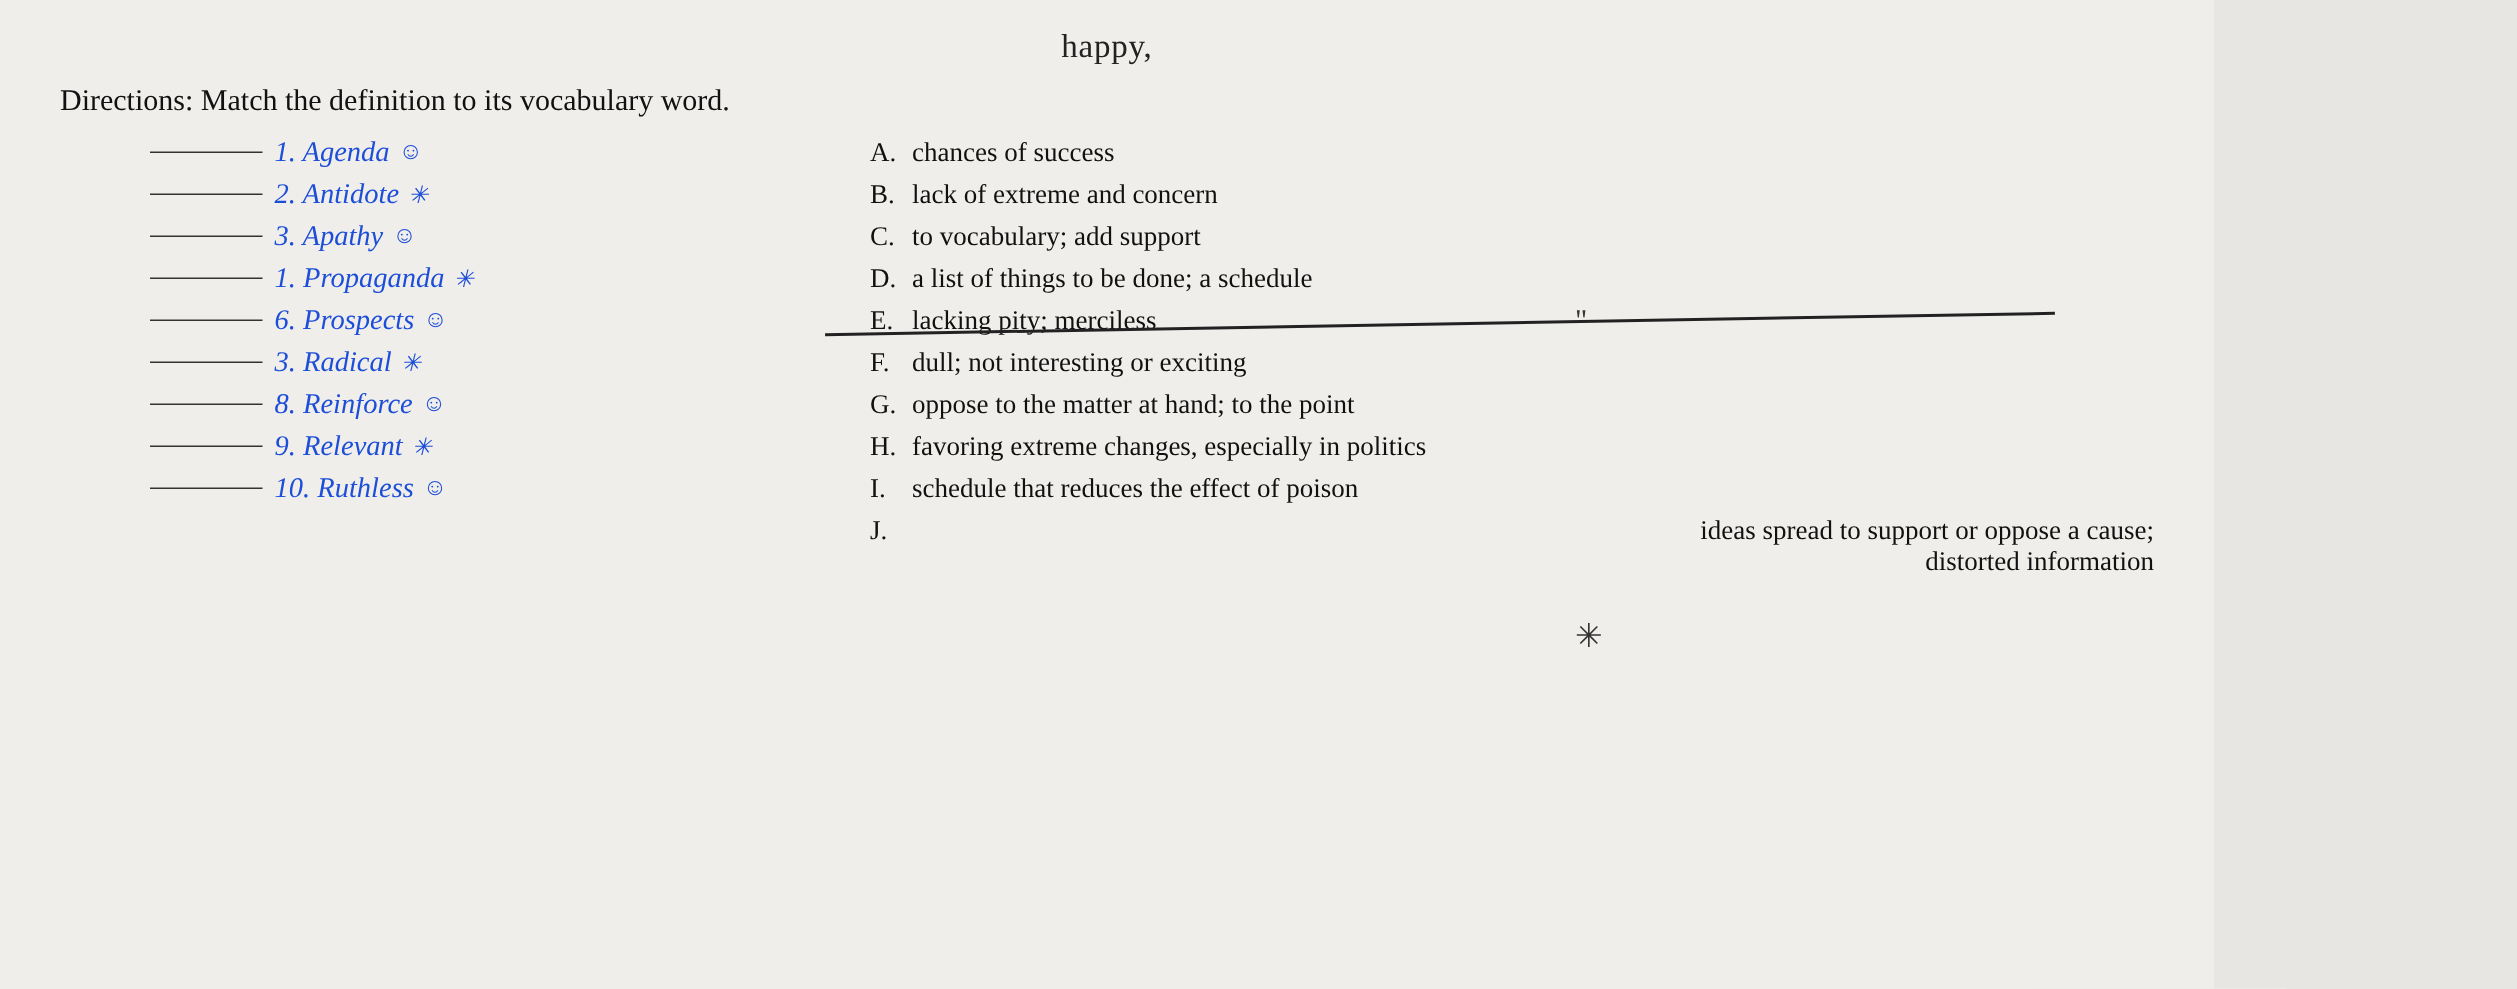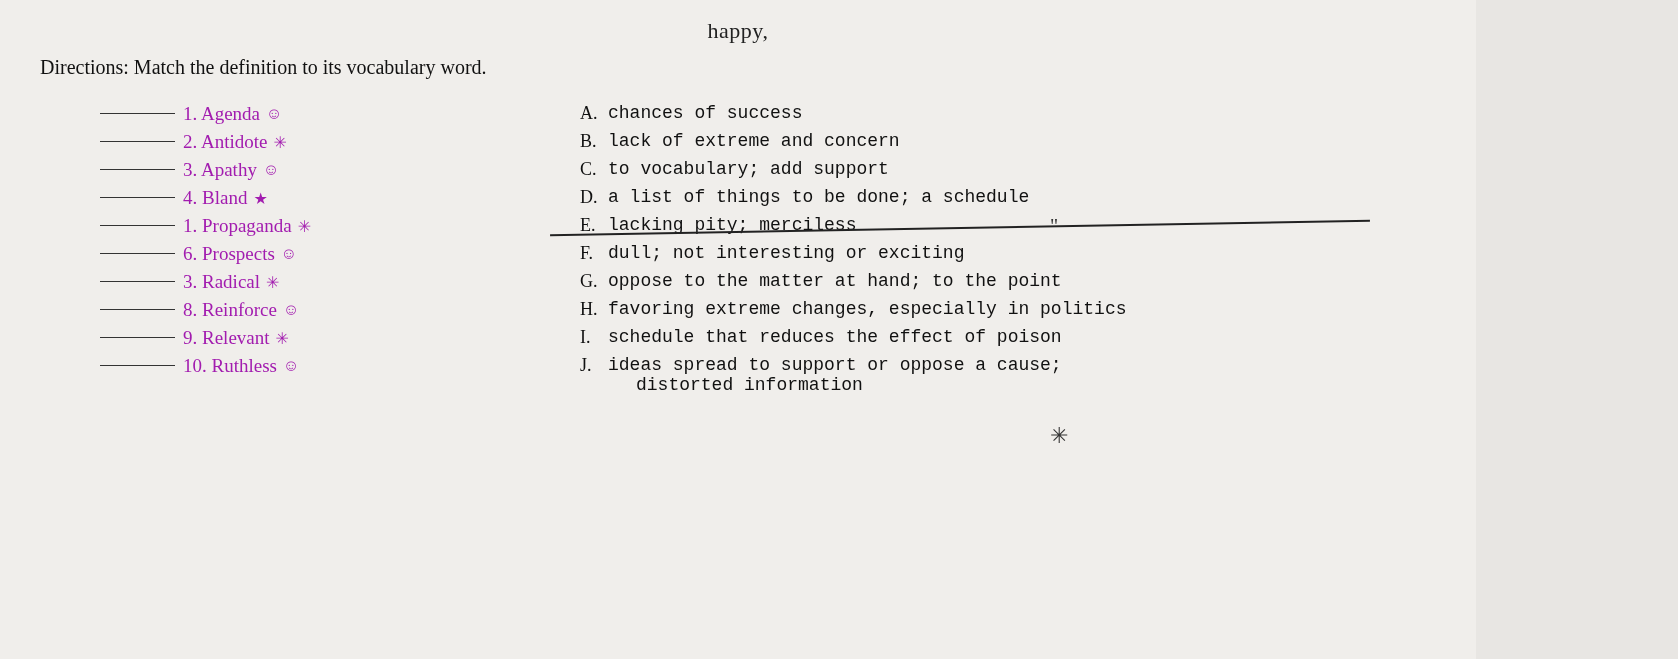--- a/index.html
+++ b/index.html
@@ -30,21 +30,21 @@
     .top-title {
       text-align: center;
       font-size: 22px;
       margin-bottom: 12px;
       color: #222;
       letter-spacing: 0.5px;
     }
 
     .directions {
       font-size: 20px;
-      margin-bottom: 24px;
+      margin-bottom: 12px;
       color: #111;
     }
 
     .content-area {
       display: flex;
       flex-direction: row;
       gap: 0;
       width: 100%;
     }
 
@@ -54,22 +54,23 @@
       flex-direction: column;
       gap: 0;
       padding-left: 60px;
     }
 
     .vocab-item {
       display: flex;
       align-items: center;
       margin-bottom: 6px;
       font-size: 19px;
-      color: #a21caf;
-      position: relative;
+      color: #1d4ed8;
+      position: relative;
+      font-style: italic;
     }
 
     .vocab-item .line {
       display: inline-block;
       width: 75px;
       border-bottom: 1.5px solid #333;
       margin-right: 8px;
       margin-bottom: 2px;
       flex-shrink: 0;
     }
@@ -99,21 +100,20 @@
     }
 
     .def-letter {
       font-weight: normal;
       min-width: 28px;
       flex-shrink: 0;
     }
 
     .def-text {
       flex: 1;
-      font-family: Liberation Mono, monospace;
     }
 
     
     .strikethrough-line {
       position: absolute;
       left: -30px;
       top: 12px;
       width: 820px;
       height: 2px;
       background: #222;
@@ -133,20 +133,21 @@
       position: absolute;
       left: 530px;
       top: 320px;
       font-size: 22px;
       color: #333;
     }
 
     
     .def-item.two-line .def-text {
       display: inline;
+      text-align: right;
     }
 
     .indent-second {
       display: block;
       padding-left: 28px;
     }
   </style>
 </head>
 <body>
 
@@ -164,25 +165,20 @@
     </div>
         <div class="vocab-item">
       <span class="line"></span>
       <span class="label">2. Antidote</span>
       <span class="icon">✳</span>
     </div>
         <div class="vocab-item">
       <span class="line"></span>
       <span class="label">3. Apathy</span>
       <span class="icon">☺</span>
-    </div>
-        <div class="vocab-item">
-      <span class="line"></span>
-      <span class="label">4. Bland</span>
-      <span class="icon">★</span>
     </div>
         <div class="vocab-item">
       <span class="line"></span>
       <span class="label">1. Propaganda</span>
       <span class="icon">✳</span>
     </div>
         <div class="vocab-item">
       <span class="line"></span>
       <span class="label">6. Prospects</span>
       <span class="icon">☺</span>

